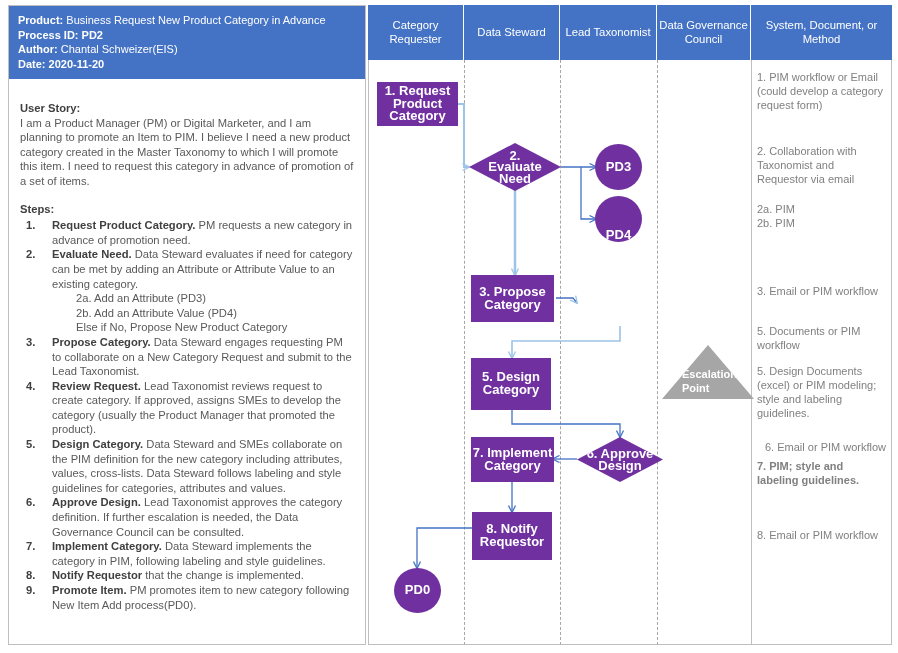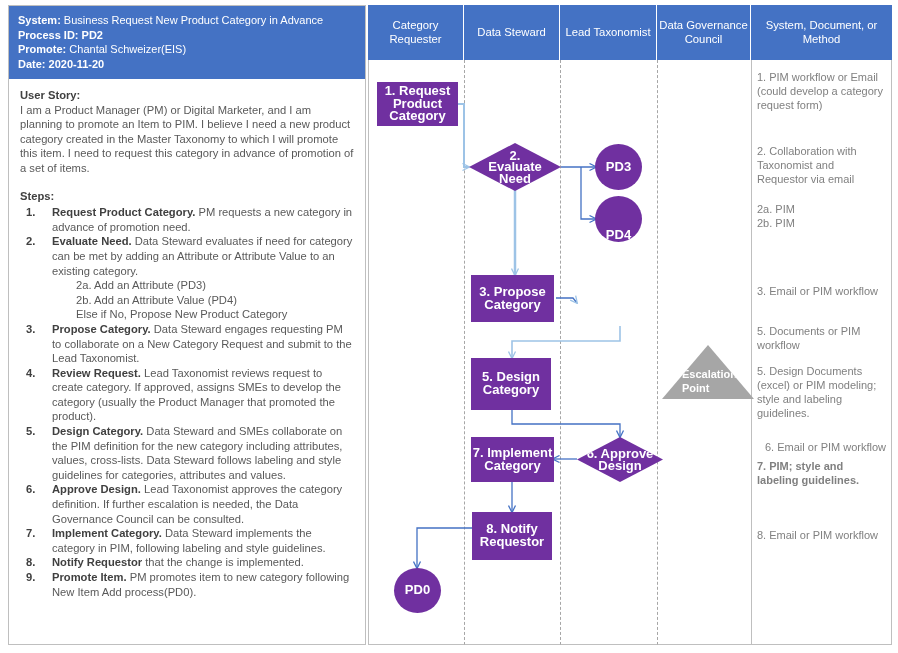--- a/index.html
+++ b/index.html
@@ -38,20 +38,21 @@
     font-size: 11px;
     line-height: 14.5px;
   }
   #meta-header .row { white-space: nowrap; }
   #meta-header .k { font-weight: bold; }
   #narrative {
     padding: 9px 11px 0 11px;
     color: #595959;
     font-size: 11.2px;
     line-height: 14.6px;
+    margin-top: 13px;
   }
   .section-title {
     font-weight: bold;
     color: #404040;
   }
   #story-text { margin-top: 0px; }
   #steps-title { margin-top: 13px; }
   ol#steps {
     margin: 2px 0 0 0;
     padding: 0;
@@ -167,29 +168,29 @@
 </style>
 </head>
 <body>
 
 <div id="page">
 
   <div id="left-panel">
 
     <div id="meta-header">
       <div class="row">
-        <span class="k">System:</span>
+        <span class="k">Product:</span>
         <span>Business Request New Product Category in Advance</span>
       </div>
       <div class="row">
         <span class="k">Process ID:</span>
         <span class="k">PD2</span>
       </div>
       <div class="row">
-        <span class="k">Promote:</span>
+        <span class="k">Author:</span>
         <span>Chantal Schweizer(EIS)</span>
       </div>
       <div class="row">
         <span class="k">Date:</span>
         <span class="k">2020-11-20</span>
       </div>
     </div>
 
     <div id="narrative">
       <div class="section-title">User Story:</div>

